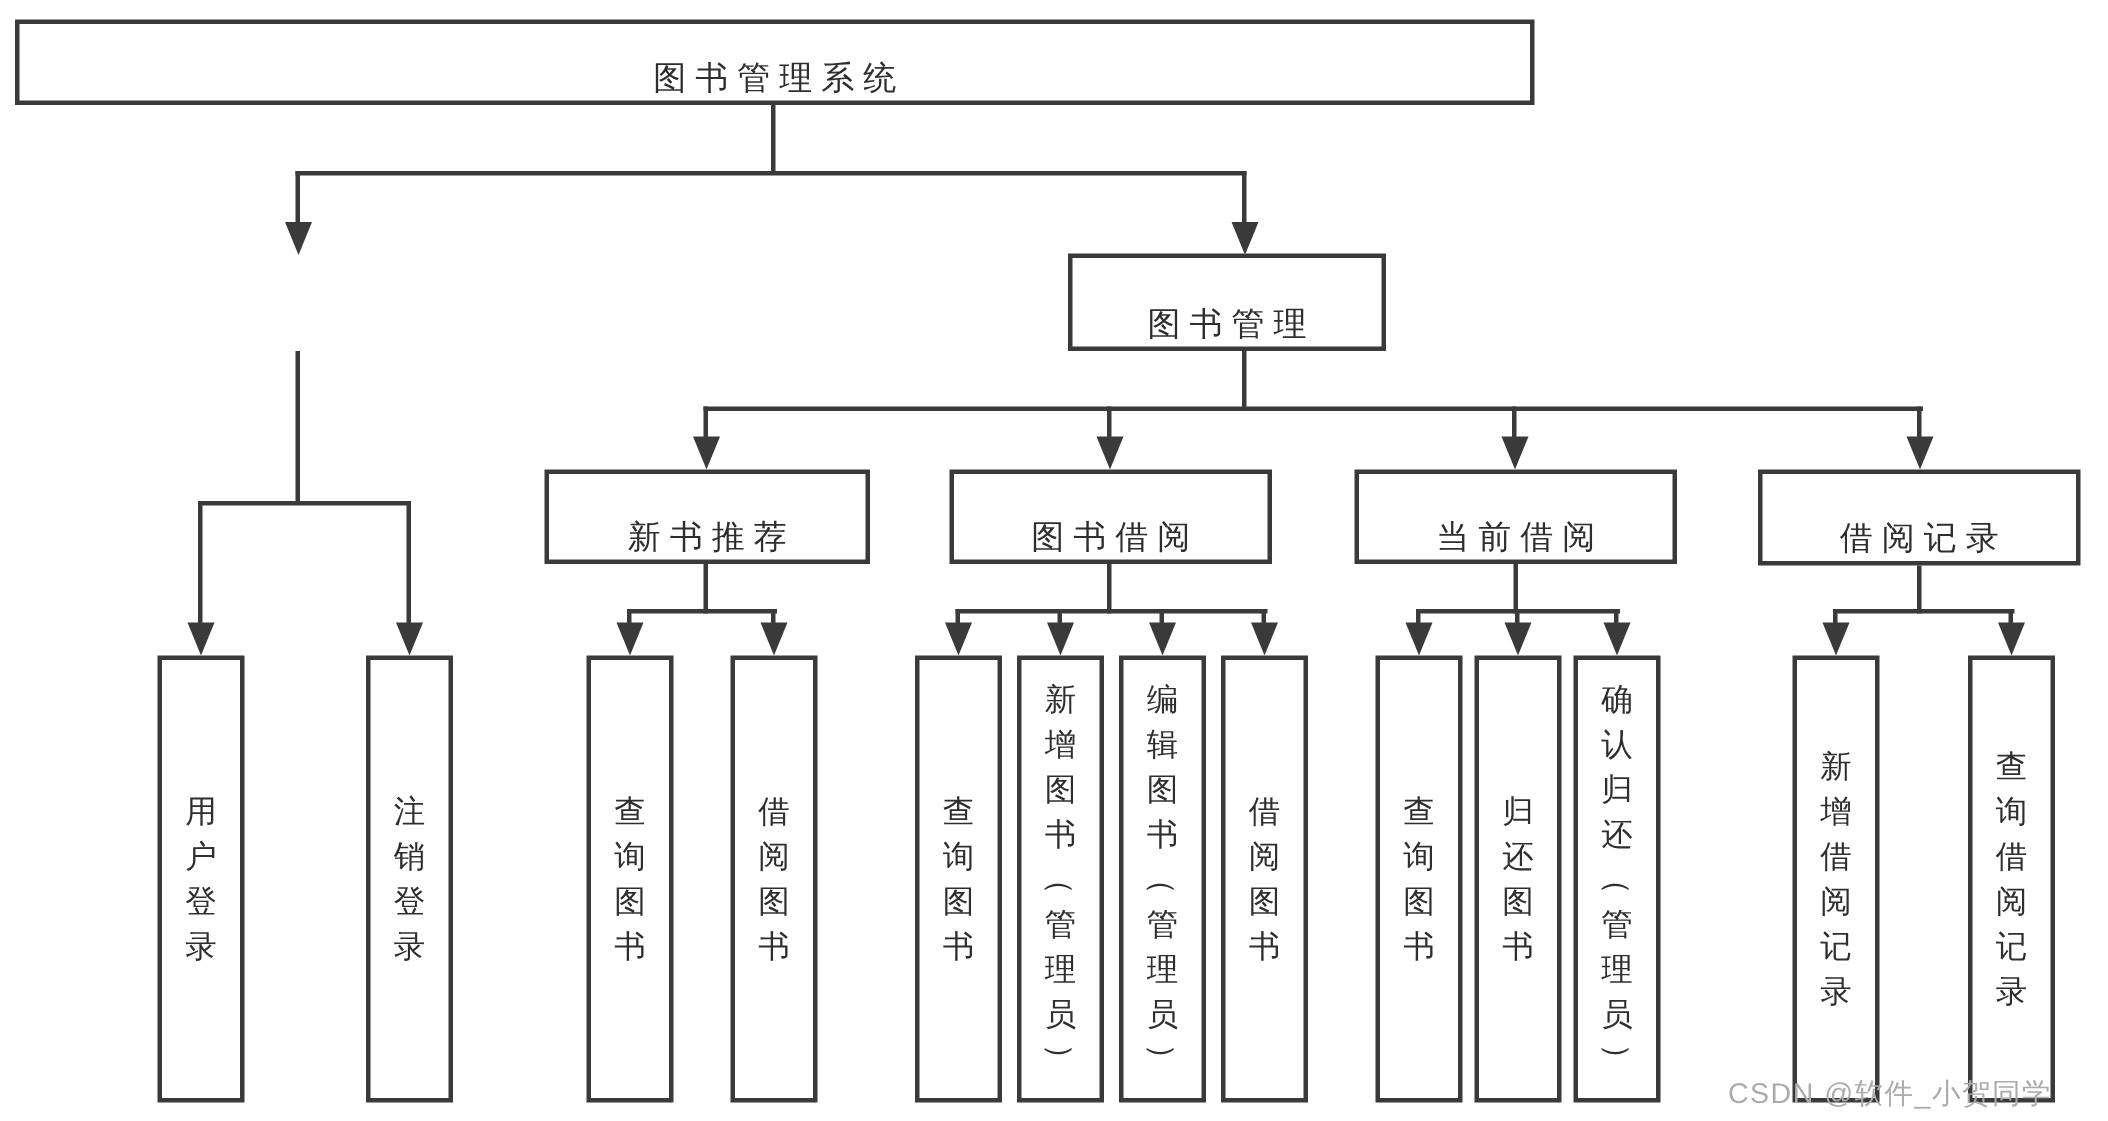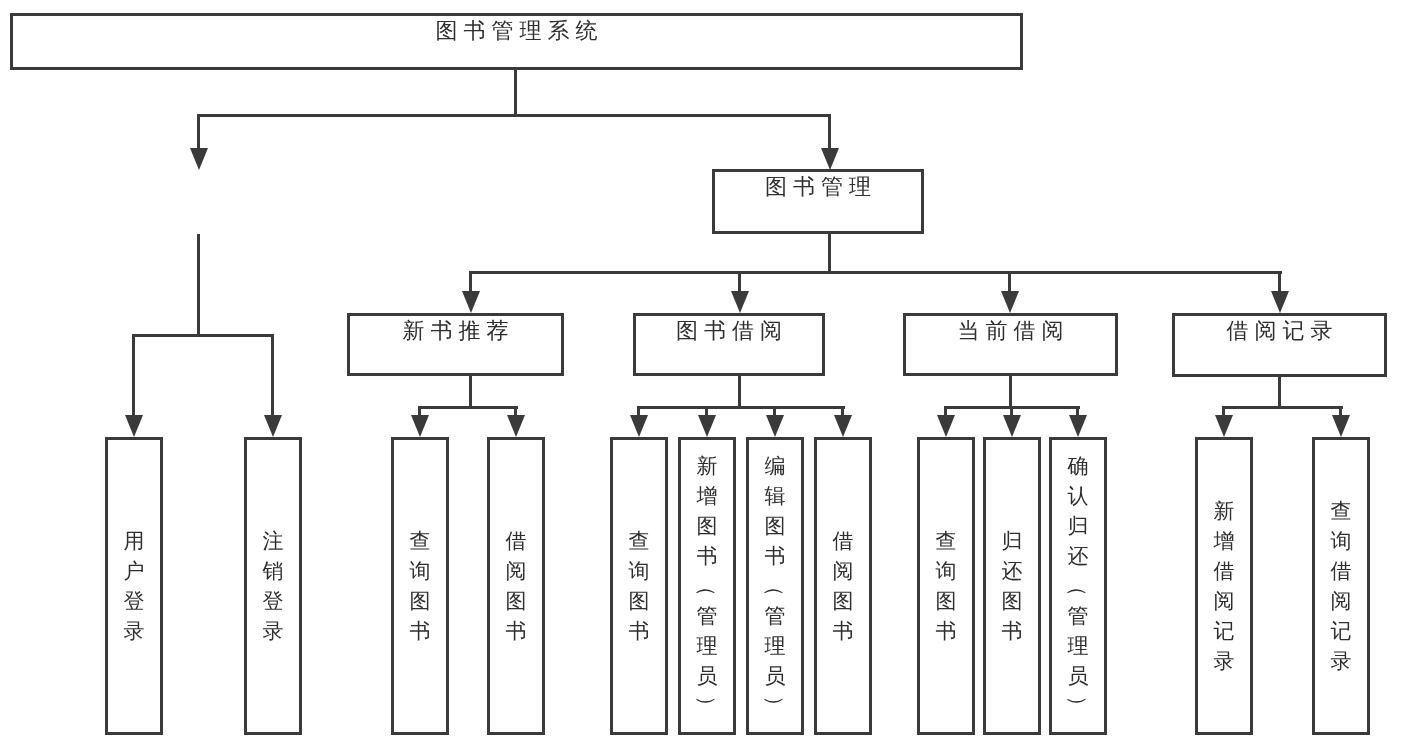--- a/index.html
+++ b/index.html
@@ -10,21 +10,21 @@
   }
   .line{position:absolute; background:var(--line);}
   .arrow{
     position:absolute; width:0; height:0;
     border-left:9px solid transparent; border-right:9px solid transparent;
     border-top:22px solid var(--line);
   }
   .node{
     position:absolute; box-sizing:border-box; background:#fff;
     border:3px solid var(--line); color:var(--text);
-    display:flex; align-items:flex-start; justify-content:center;
+    display:flex; align-items:flex-end; justify-content:center;
   }
   .node.h .label{ font-size:22px; letter-spacing:6px; text-indent:6px; white-space:nowrap; }
   .node.v{ flex-direction:column; padding:4px 0; }
   .vchar{
     font-size:21px; height:30px; width:100%;
     display:flex; align-items:center; justify-content:center;
   }
   .vchar.rot{ transform:rotate(90deg); }
   .watermark{
     position:absolute; left:1152px; top:716px; z-index:5;
@@ -96,24 +96,24 @@
   <div class="arrow" style="left:1332px;top:415px"></div>
 
   <div class="node h" style="left:10px;top:13px;width:1013px;height:57px">
     <span class="label">图书管理系统</span>
   </div>
 
   <div class="node h" style="left:712px;top:169px;width:212px;height:65px">
     <span class="label">图书管理</span>
   </div>
 
-  <div class="node h" style="left:347px;top:313px;width:217px;height:63px">
+  <div class="node h" style="left:363px;top:313px;width:217px;height:63px">
     <span class="label">新书推荐</span>
   </div>
-  <div class="node h" style="left:633px;top:313px;width:192px;height:63px">
+  <div class="node h" style="left:633px;top:313px;width:215px;height:63px">
     <span class="label">图书借阅</span>
   </div>
   <div class="node h" style="left:1172px;top:313px;width:215px;height:64px">
     <span class="label">借阅记录</span>
   </div>
   <div class="node h" style="left:903px;top:313px;width:215px;height:63px">
     <span class="label">当前借阅</span>
   </div>
 
   <div class="node v vtext" style="left:105px;top:437px;width:58px;height:298px">
@@ -211,14 +211,15 @@
     </div>
   <div class="node v vtext" style="left:1312px;top:437px;width:58px;height:298px">
       <span class="vchar">查</span>
       <span class="vchar">询</span>
       <span class="vchar">借</span>
       <span class="vchar">阅</span>
       <span class="vchar">记</span>
       <span class="vchar">录</span>
     </div>
 
+  <div class="watermark">CSDN @软件_小贺同学</div>
 
 </div>
 
 </body></html>

